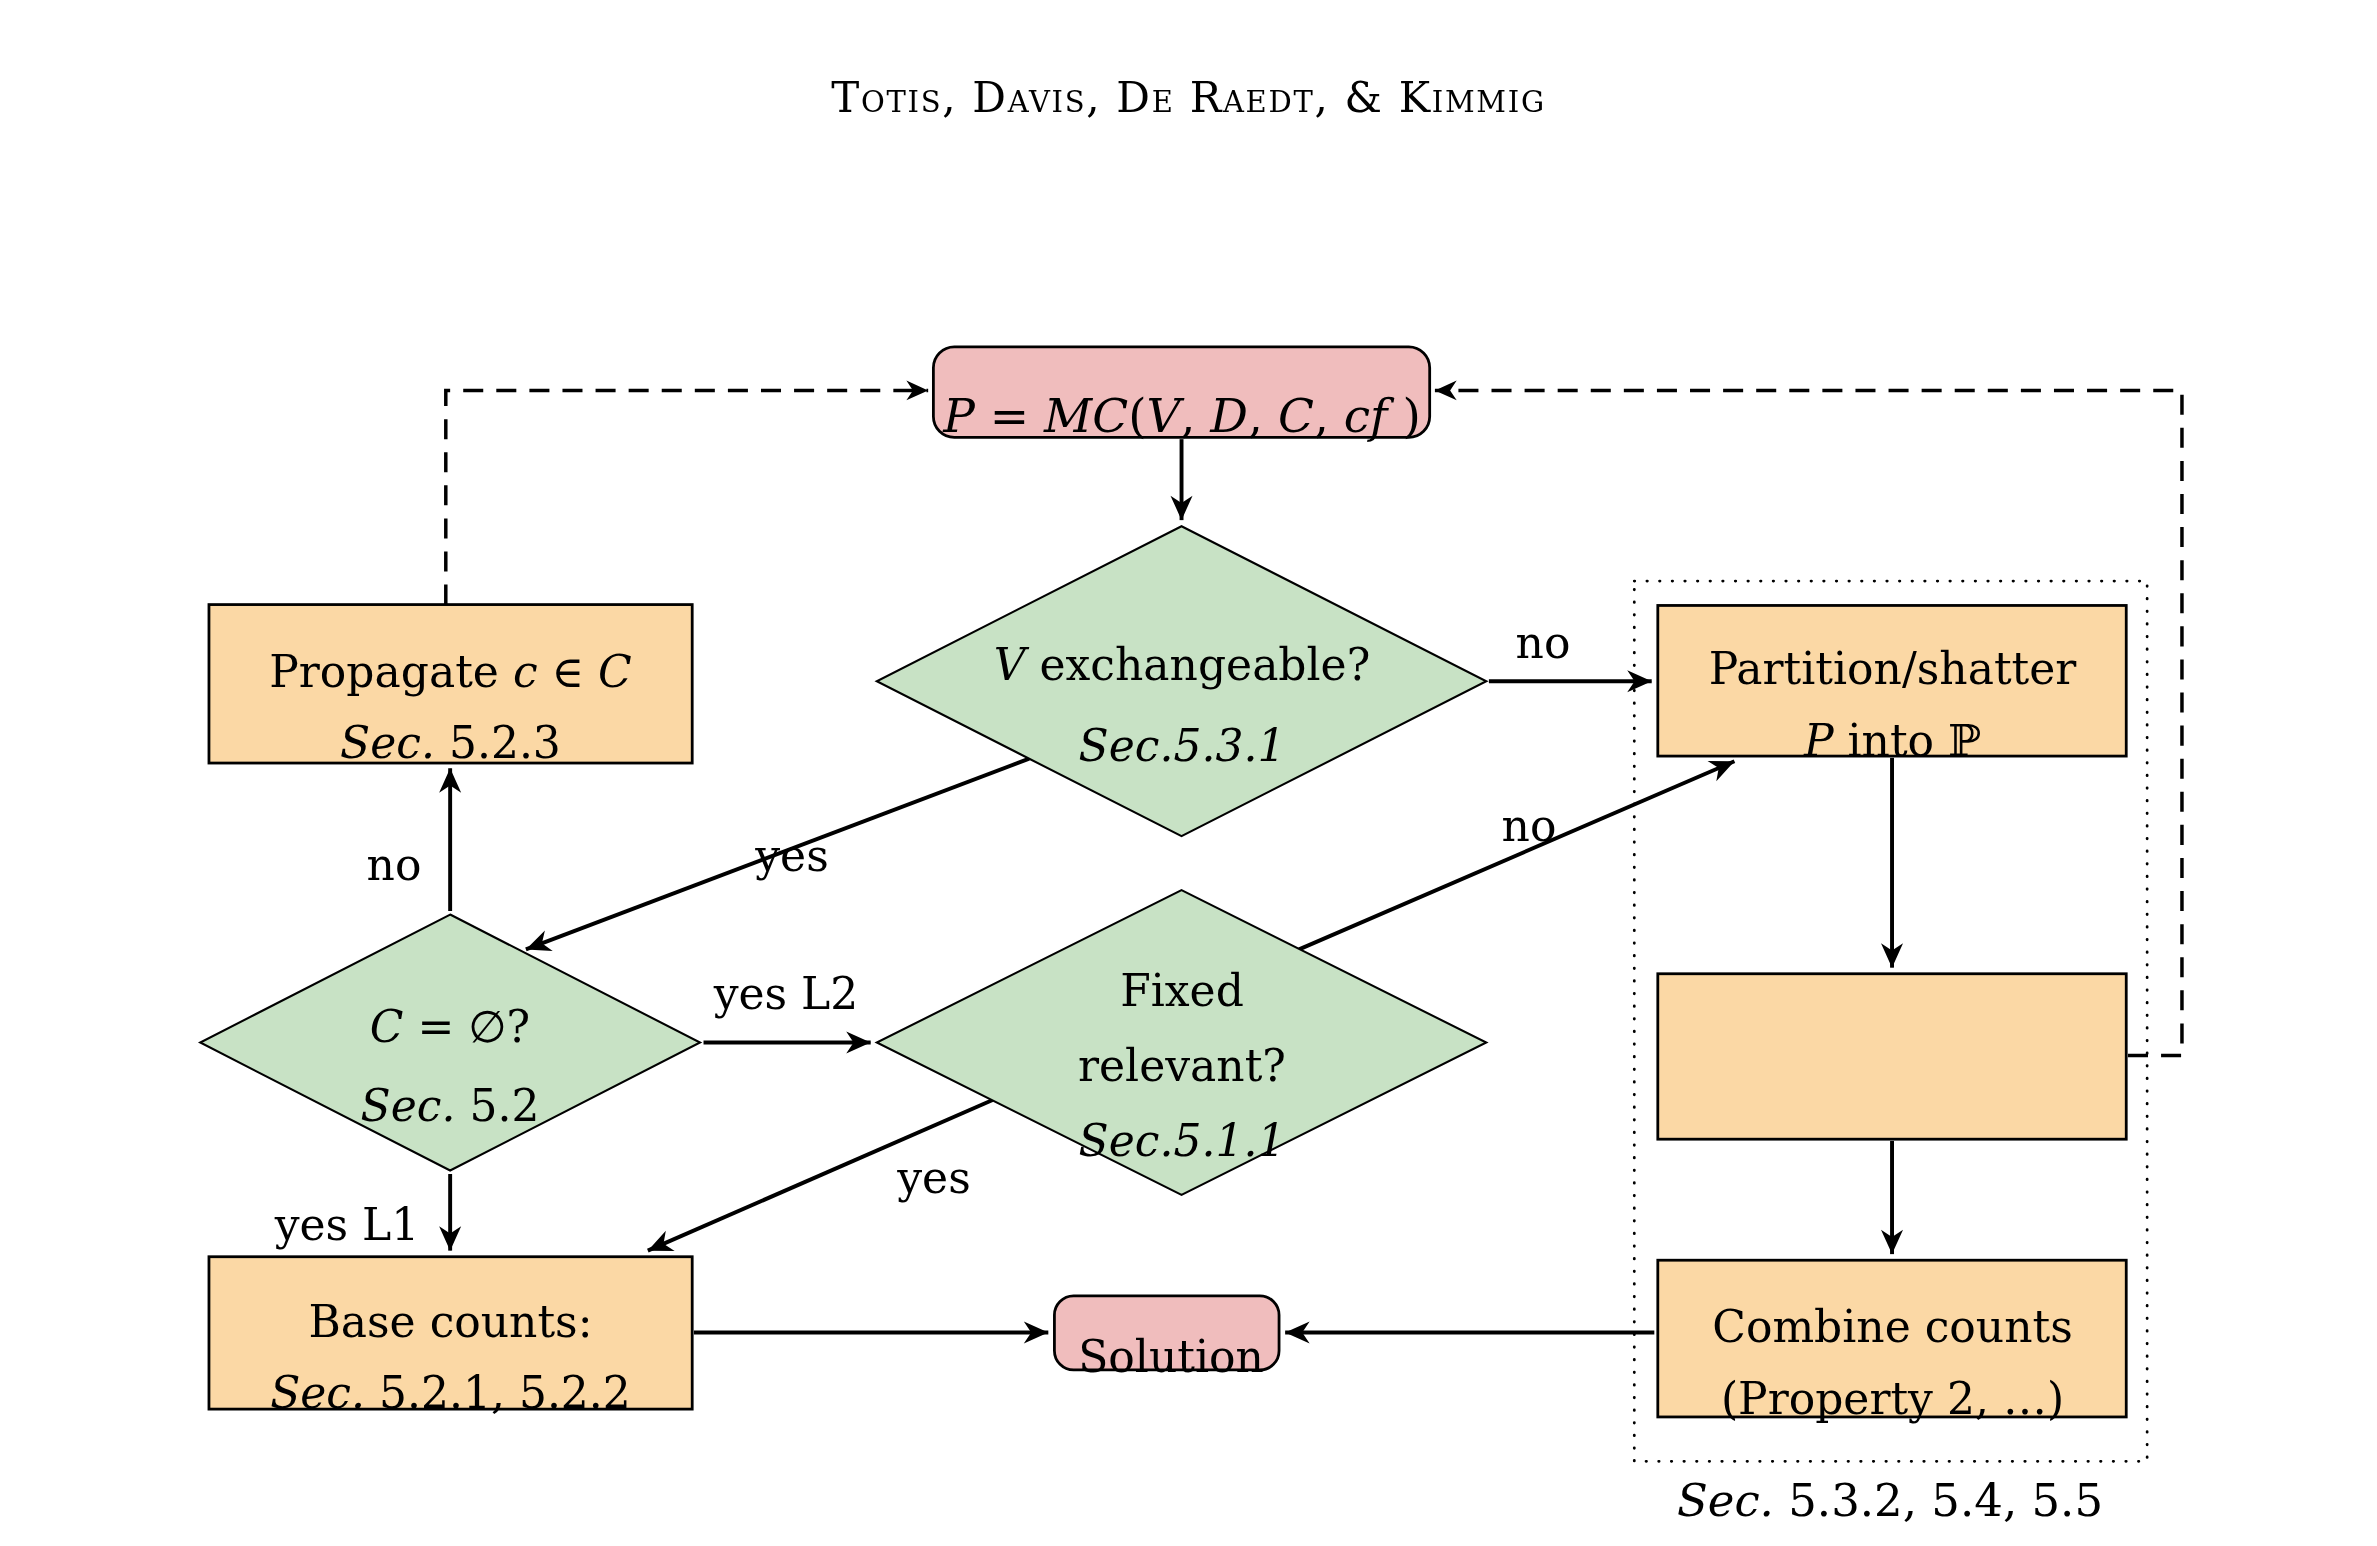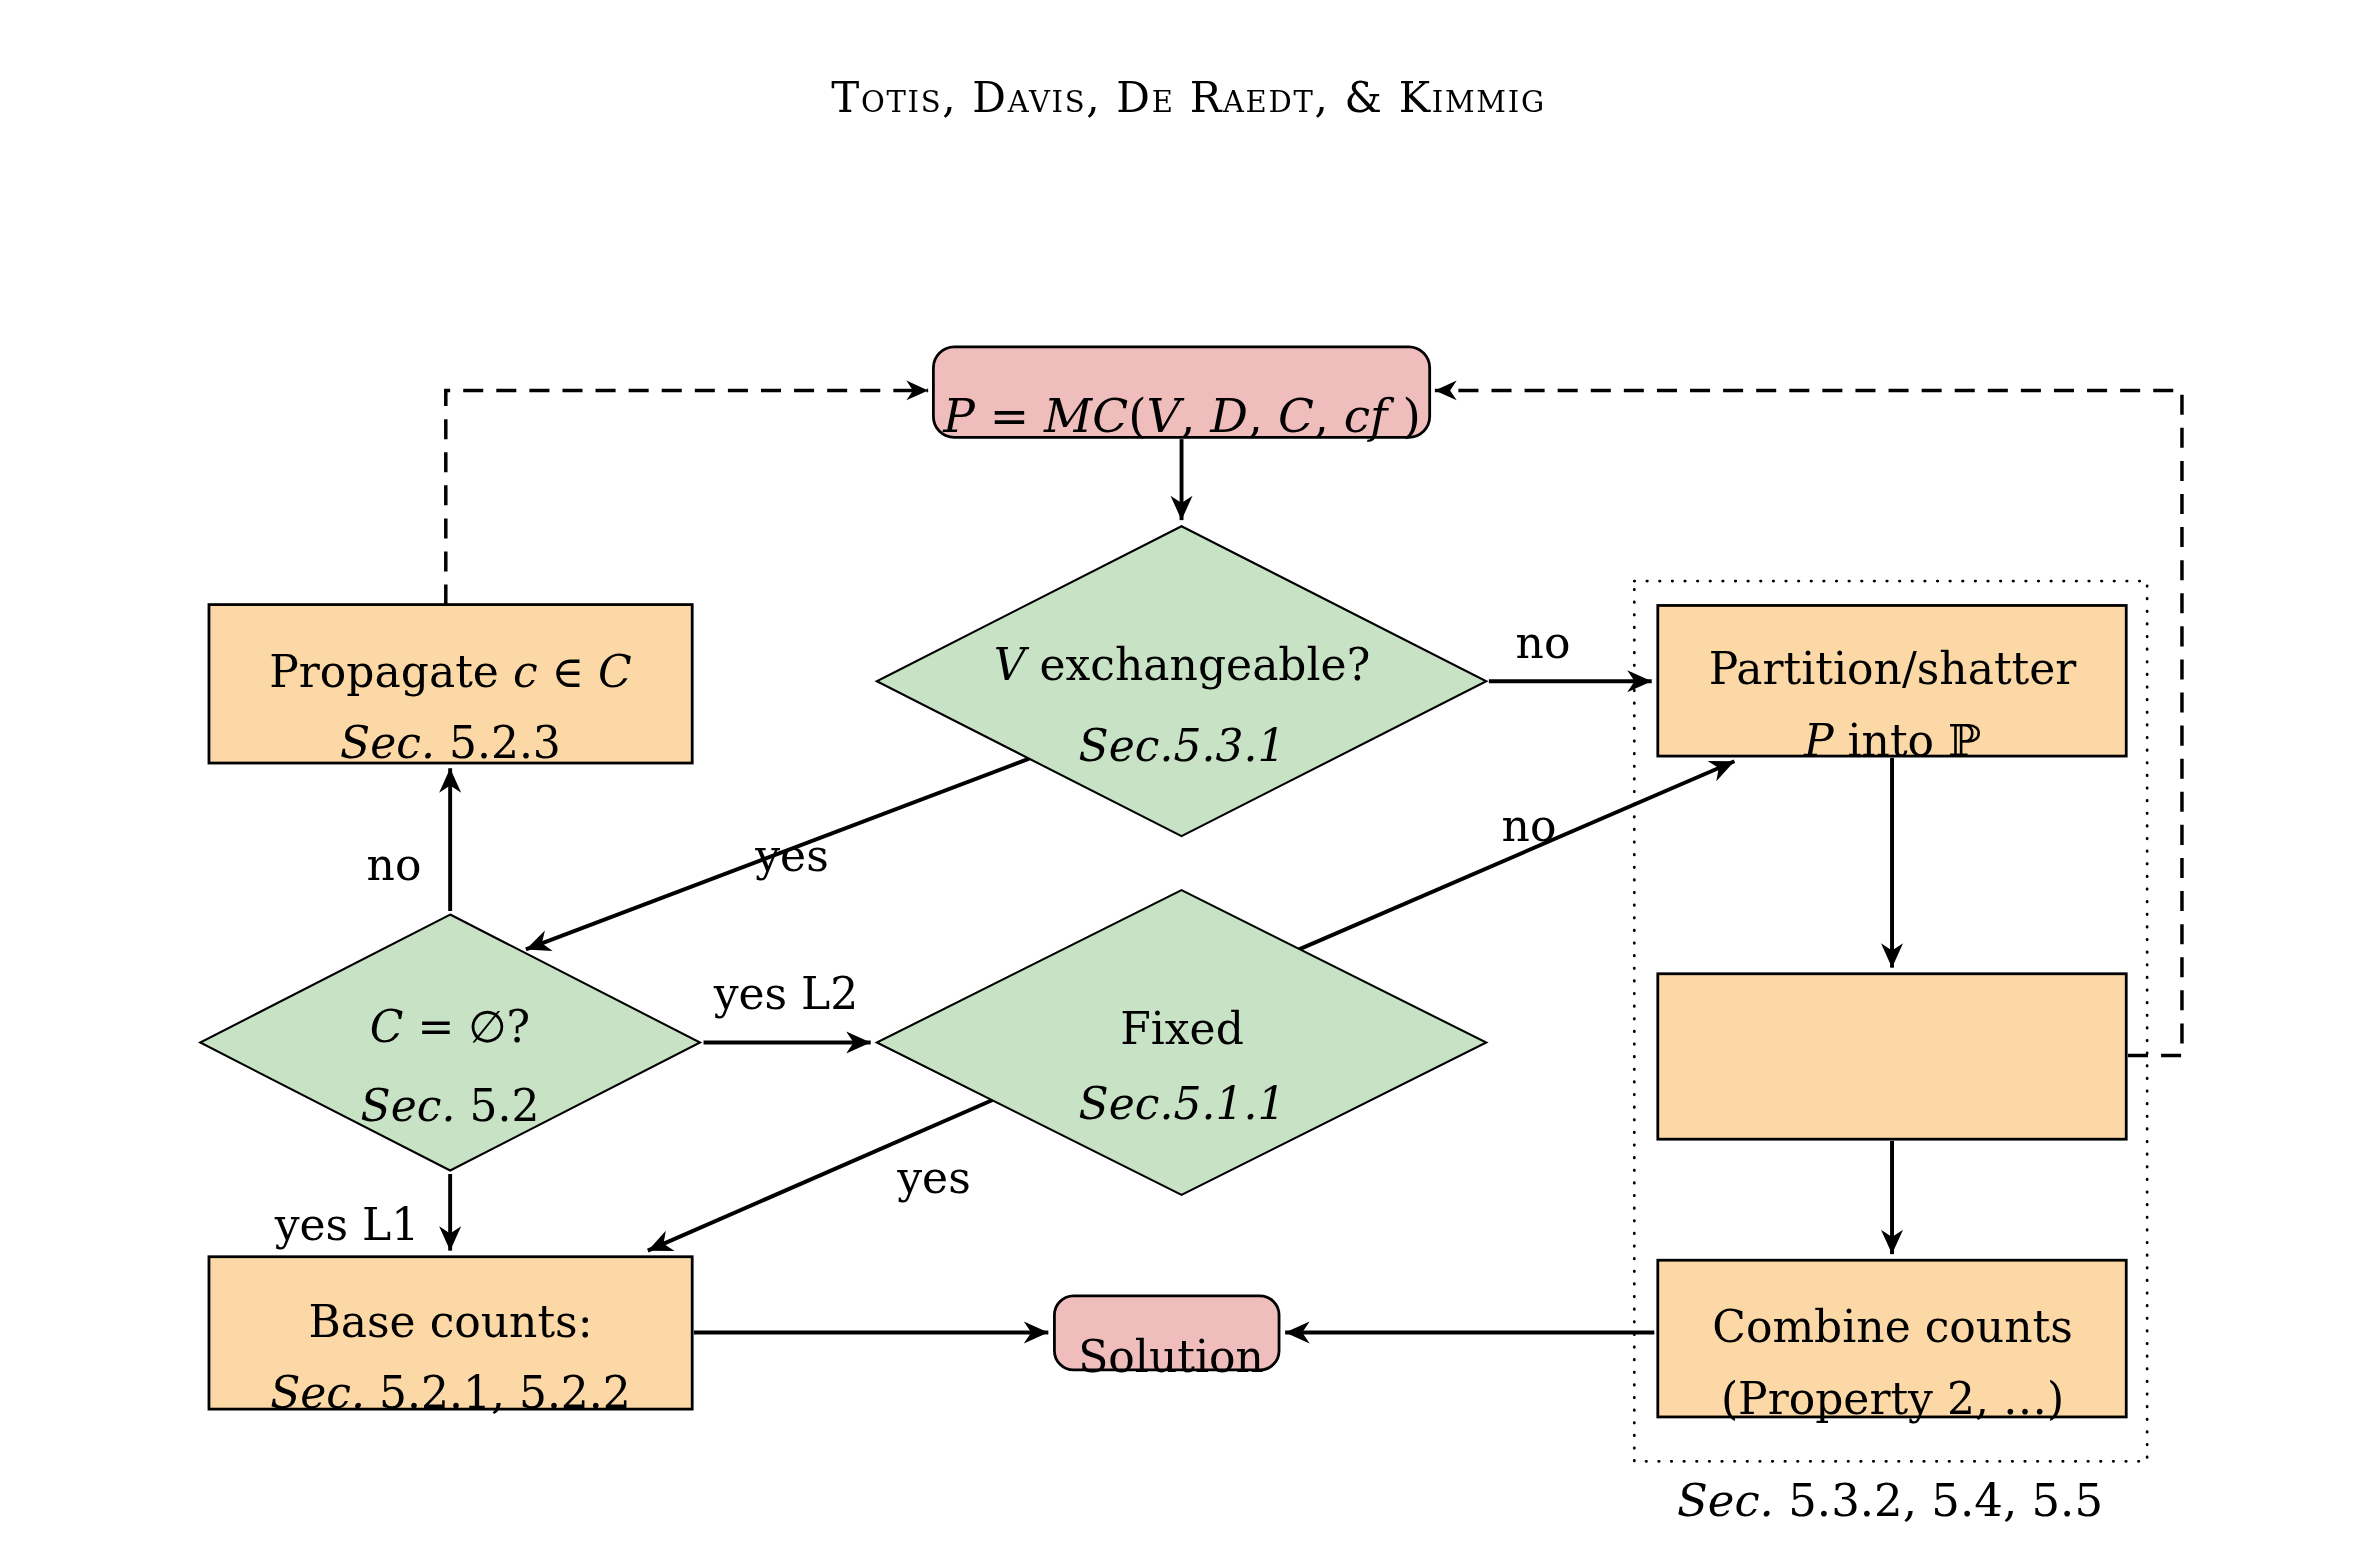--- a/index.html
+++ b/index.html
@@ -105,20 +105,21 @@
   <div class="ntext n-part">
       <div><span>Partition/shatter</span></div>
       <div><span class="it">P</span><span> into ℙ</span></div>
     </div>
   <div class="ntext n-cempty">
       <div><span class="it">C</span><span> = ∅?</span></div>
       <div><span class="it">Sec.</span><span> 5.2</span></div>
     </div>
   <div class="ntext n-fixed">
       <div><span>Fixed</span></div>
+      <div><span>relevant?</span></div>
       <div><span class="it">Sec.5.1.1</span></div>
     </div>
   <div class="ntext n-base">
       <div><span>Base counts:</span></div>
       <div><span class="it">Sec.</span><span> 5.2.1, 5.2.2</span></div>
     </div>
   <div class="ntext n-solution">
       <div><span>Solution</span></div>
     </div>
   <div class="ntext n-combine">

